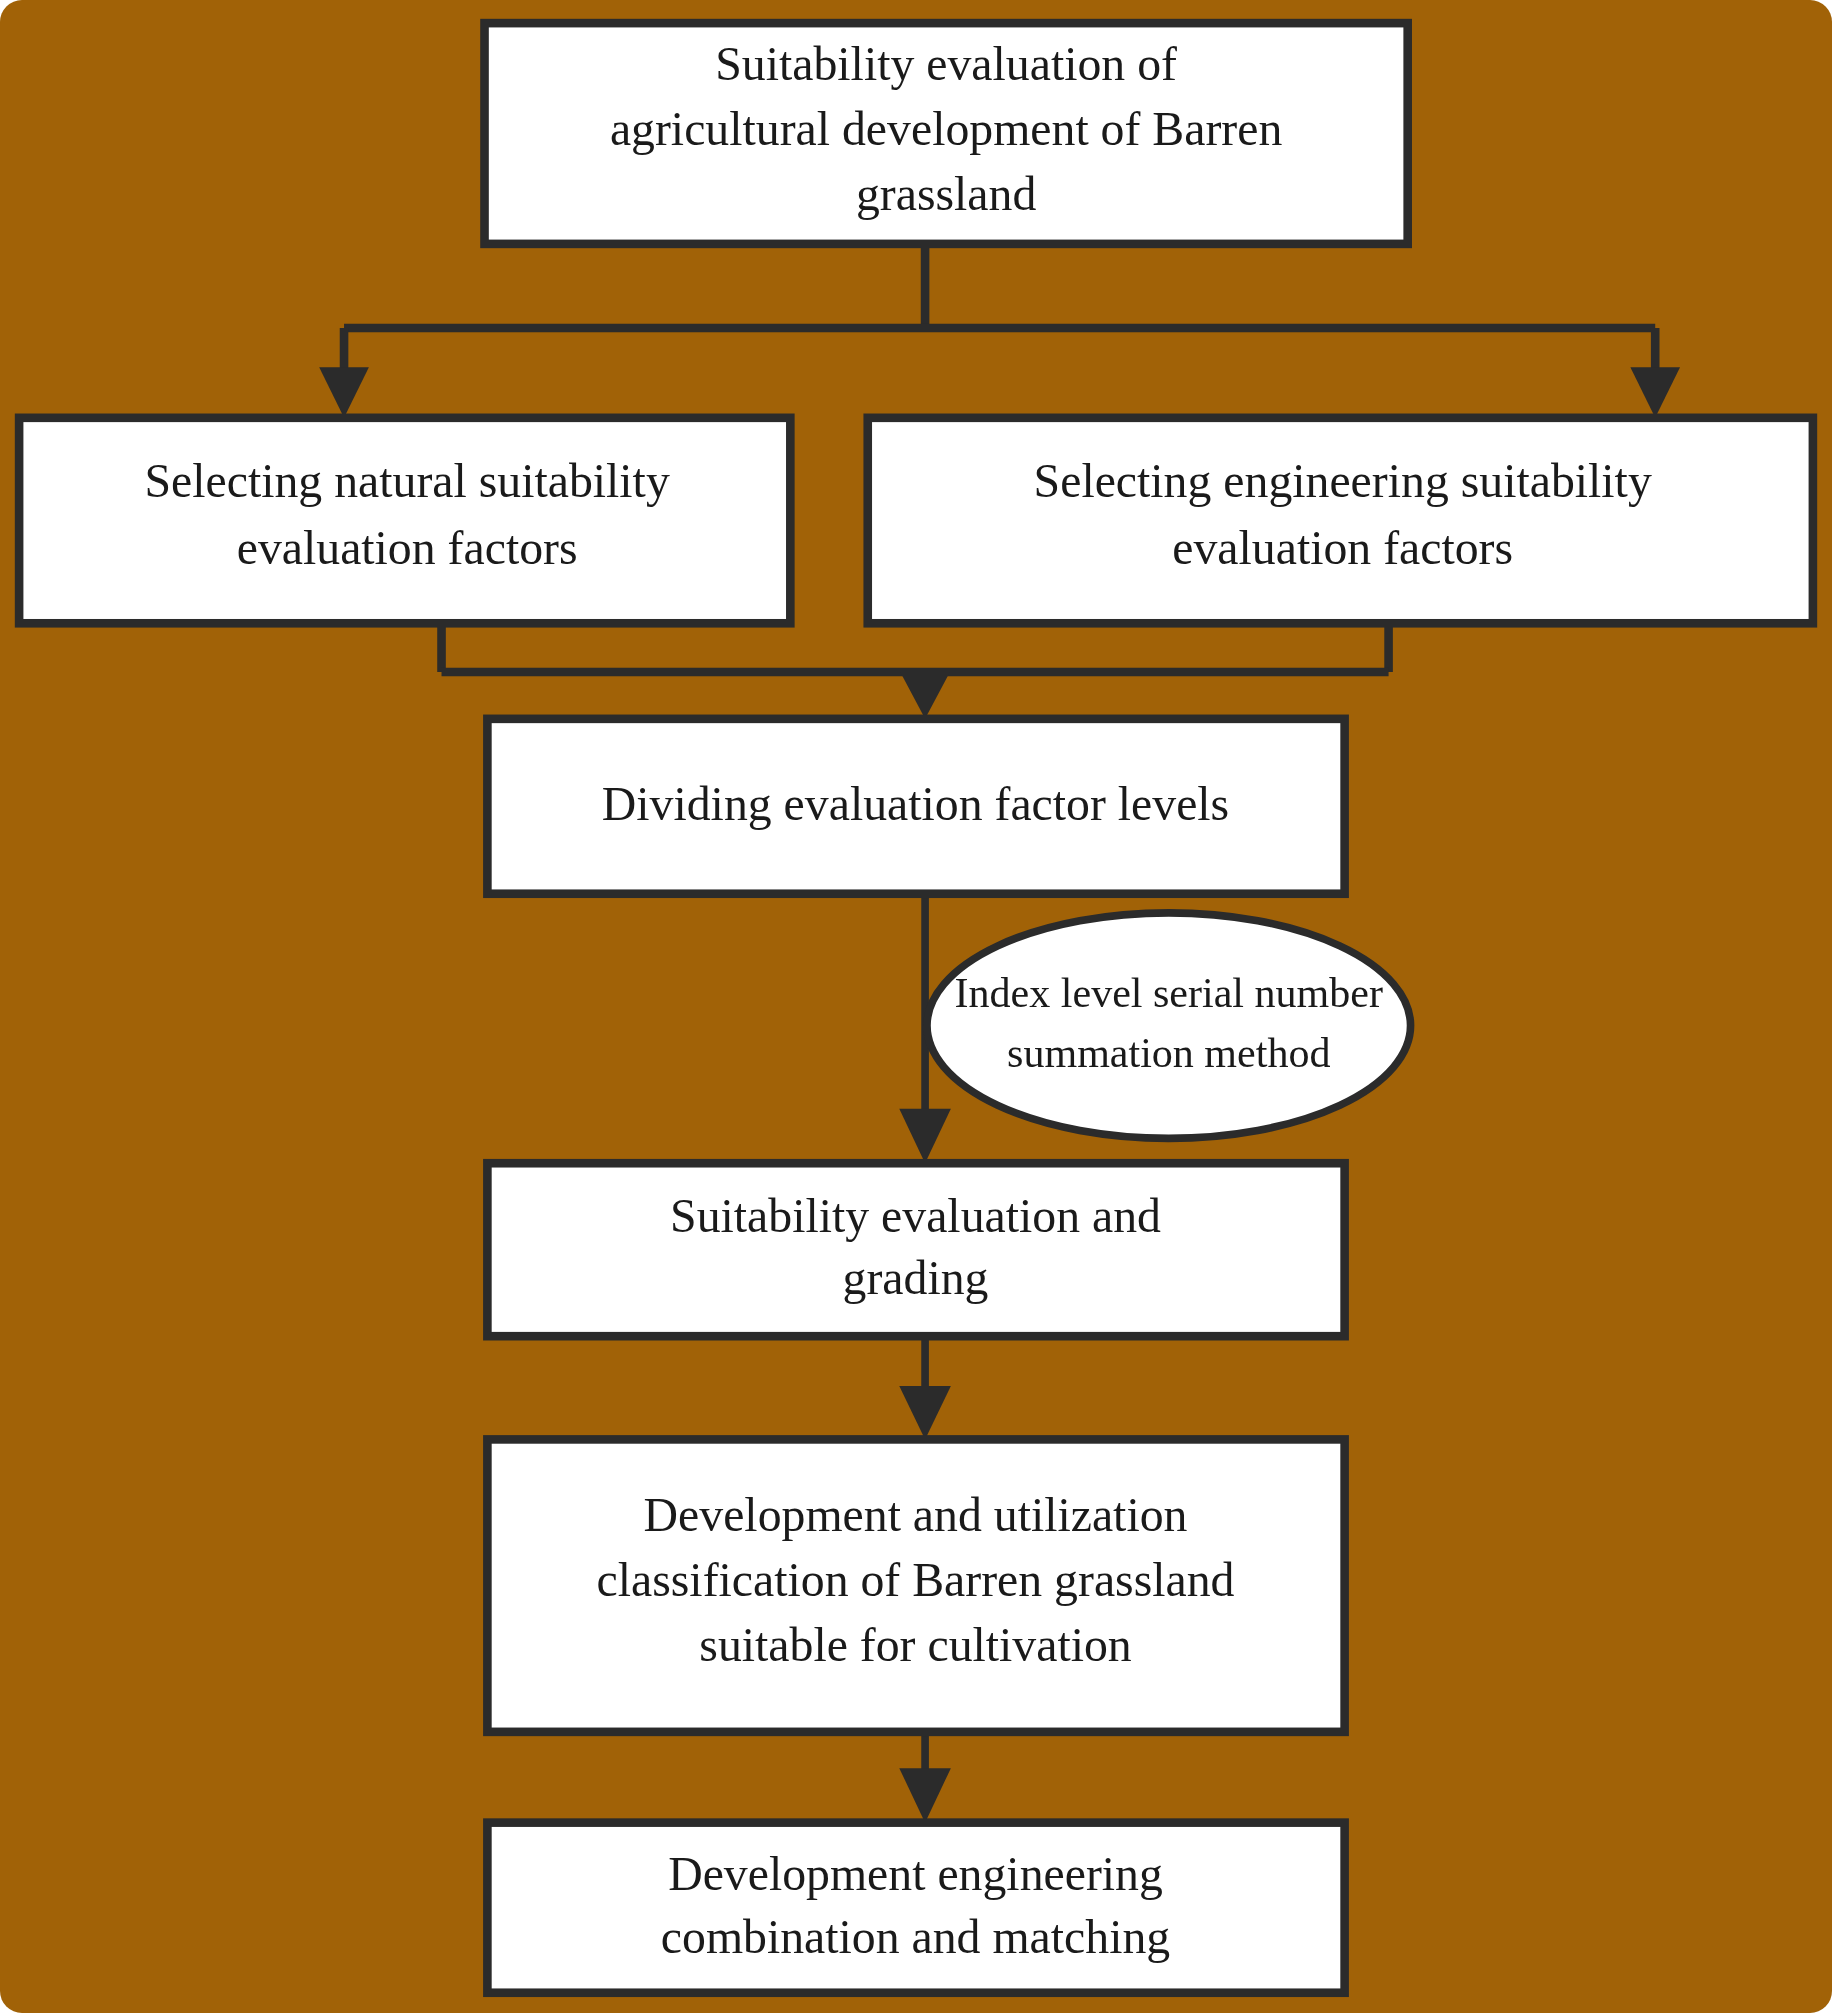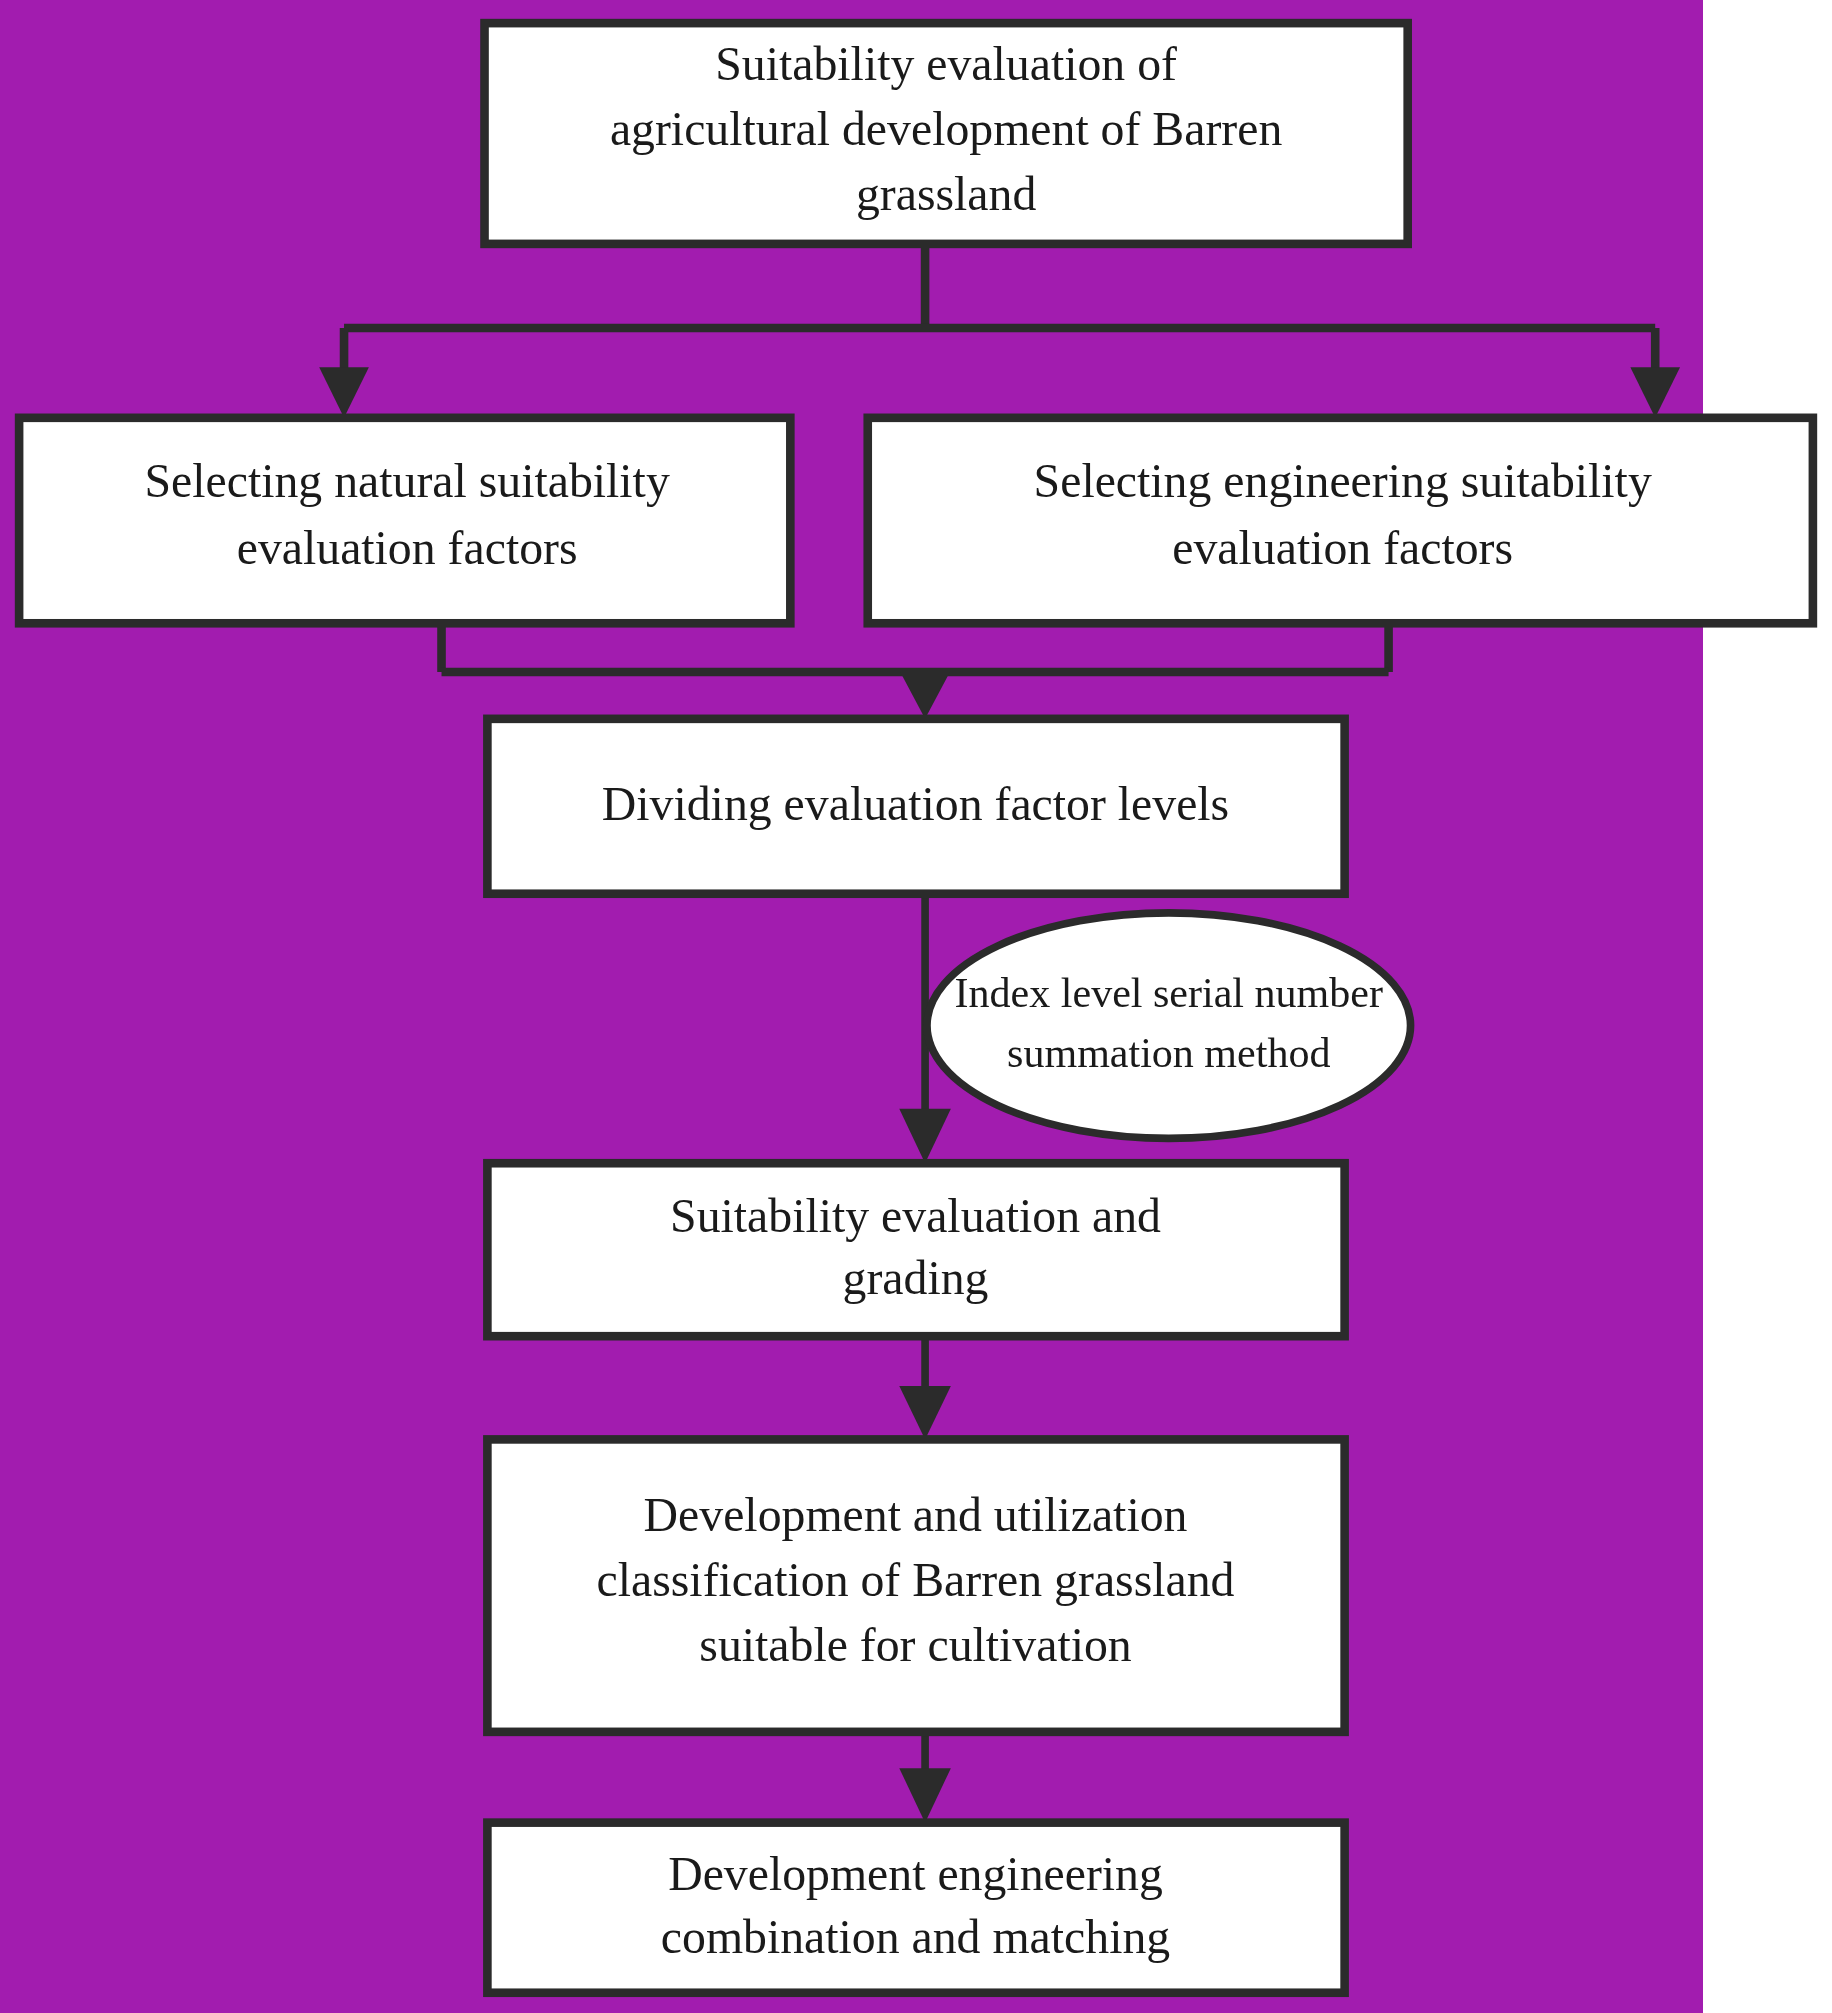--- a/index.html
+++ b/index.html
@@ -8,23 +8,24 @@
     background: #ffffff;
   }
   body {
     width: 1832px;
     height: 2013px;
     font-family: "Liberation Serif", "DejaVu Serif", serif;
     overflow: hidden;
   }
   #flowchart-root {
     position: relative;
-    width: 1703px;
+    width: 1832px;
     height: 2013px;
-    background: #a21caf;
+    background: #a16207;
+    border-radius: 22px;
   }
   svg.chart-svg {
     position: absolute;
     top: 0;
     left: 0;
     width: 1832px;
     height: 2013px;
   }
   .node-box {
     fill: #ffffff;

